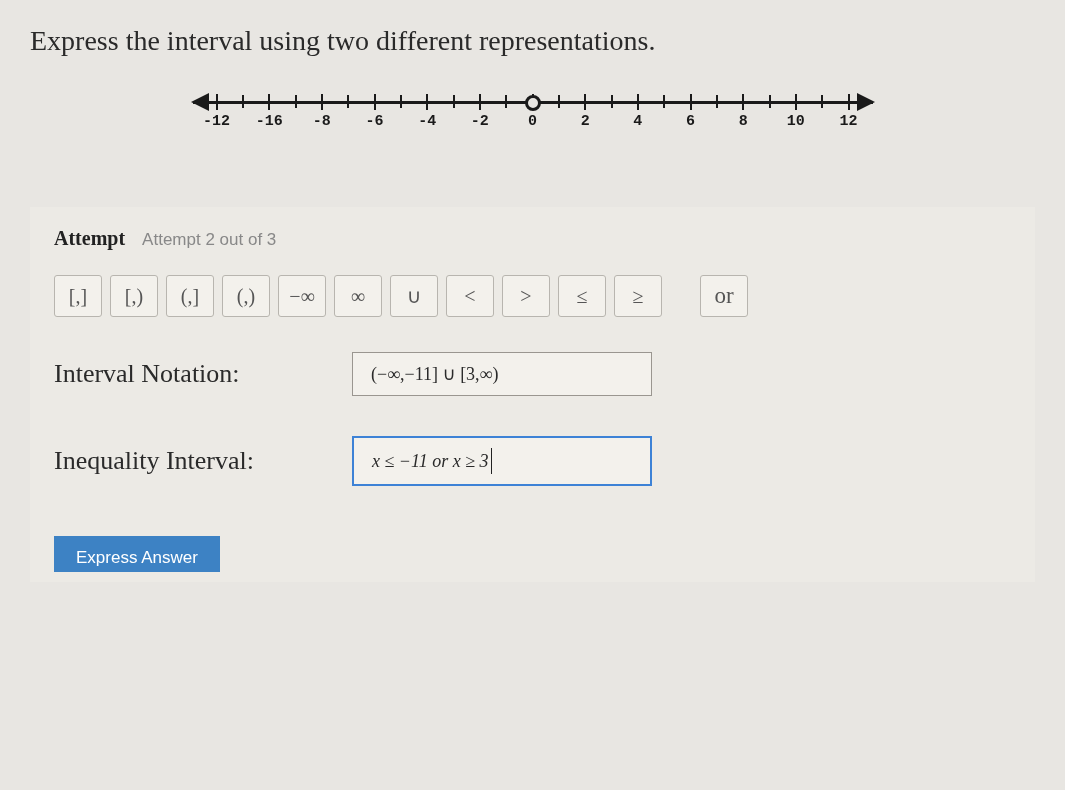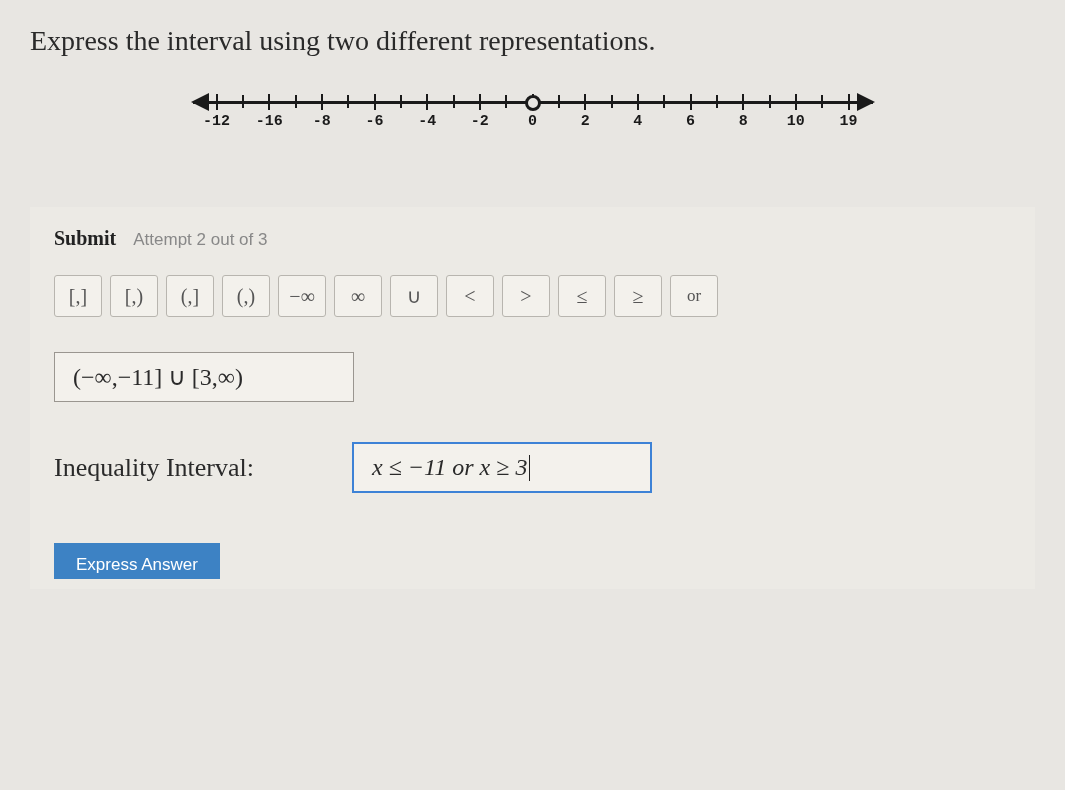--- a/index.html
+++ b/index.html
@@ -97,38 +97,38 @@
     border: 1px solid #b8b5af;
     border-radius: 3px;
     font-family: Georgia, serif;
     font-size: 20px;
     color: #555;
     display: flex;
     align-items: center;
     justify-content: center;
     cursor: pointer;
   }
-  .sym-btn.sm { font-size: 17px; }
+  .sym-btn.sm { font-size: 23px; margin-left: 30px; }
   .notation-row {
     display: flex;
     align-items: center;
     gap: 28px;
     margin-bottom: 40px;
   }
   .notation-label {
     font-size: 26px;
     color: #2a2a2a;
     min-width: 270px;
   }
   .notation-input {
     border: 1px solid #9a9690;
     background: #f3f1ec;
     padding: 10px 18px;
     font-family: 'Times New Roman', serif;
-    font-size: 24px;
+    font-size: 18px;
     min-width: 300px;
     display: flex;
     align-items: center;
     color: #2a2a2a;
   }
   .notation-input.active {
     border: 2px solid #3d82d6;
   }
   .cursor {
     display:inline-block;
@@ -190,47 +190,48 @@
       <div class="ticklabel" style="left: 129.333px;">-8</div>
       <div class="ticklabel" style="left: 182px;">-6</div>
       <div class="ticklabel" style="left: 234.667px;">-4</div>
       <div class="ticklabel" style="left: 287.333px;">-2</div>
       <div class="ticklabel" style="left: 340px;">0</div>
       <div class="ticklabel" style="left: 392.667px;">2</div>
       <div class="ticklabel" style="left: 445.333px;">4</div>
       <div class="ticklabel" style="left: 498px;">6</div>
       <div class="ticklabel" style="left: 550.667px;">8</div>
       <div class="ticklabel" style="left: 603.333px;">10</div>
-      <div class="ticklabel" style="left: 656px;">19</div>
+      <div class="ticklabel" style="left: 656px;">12</div>
       <div class="openpt" style="left: 340px;"></div>
     </div>
 </div>
 
 <div class="answer-area">
   <div class="answer-hdr">
-    <span class="lbl">Submit</span>
+    <span class="lbl">Attempt</span>
     <span class="att">Attempt 2 out of 3</span>
   </div>
 
   <div class="symbol-row" id="symrow">
       <div class="sym-btn">[,]</div>
       <div class="sym-btn">[,)</div>
       <div class="sym-btn">(,]</div>
       <div class="sym-btn">(,)</div>
       <div class="sym-btn">−∞</div>
       <div class="sym-btn">∞</div>
       <div class="sym-btn">∪</div>
       <div class="sym-btn">&lt;</div>
       <div class="sym-btn">&gt;</div>
       <div class="sym-btn">≤</div>
       <div class="sym-btn">≥</div>
       <div class="sym-btn sm">or</div>
     </div>
 
   <div class="notation-row">
+    <div class="notation-label">Interval Notation:</div>
     <div class="notation-input">
       <span>(−∞,−11] ∪ [3,∞)</span>
     </div>
   </div>
 
   <div class="notation-row">
     <div class="notation-label">Inequality Interval:</div>
     <div class="notation-input active">
       <span style="font-style:italic;">x ≤ −11 or x ≥ 3</span>
         <span class="cursor"></span>

